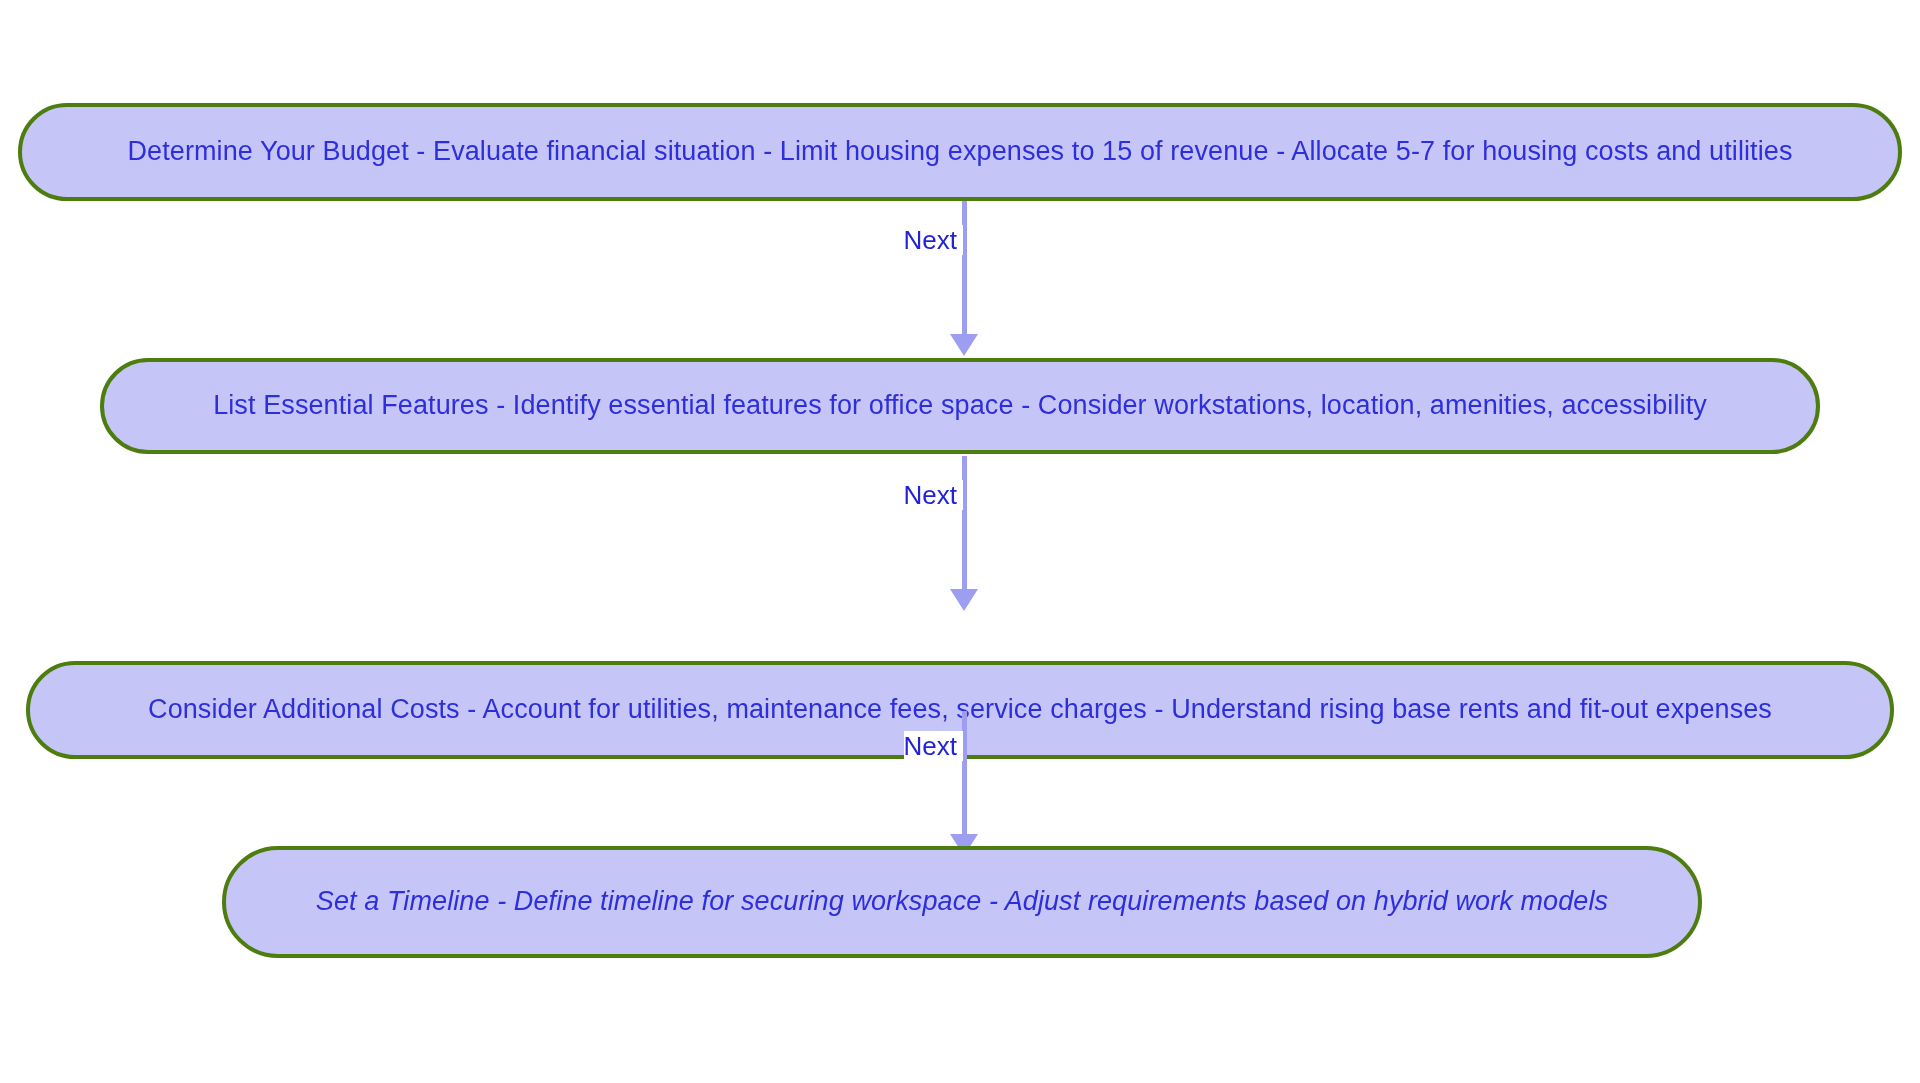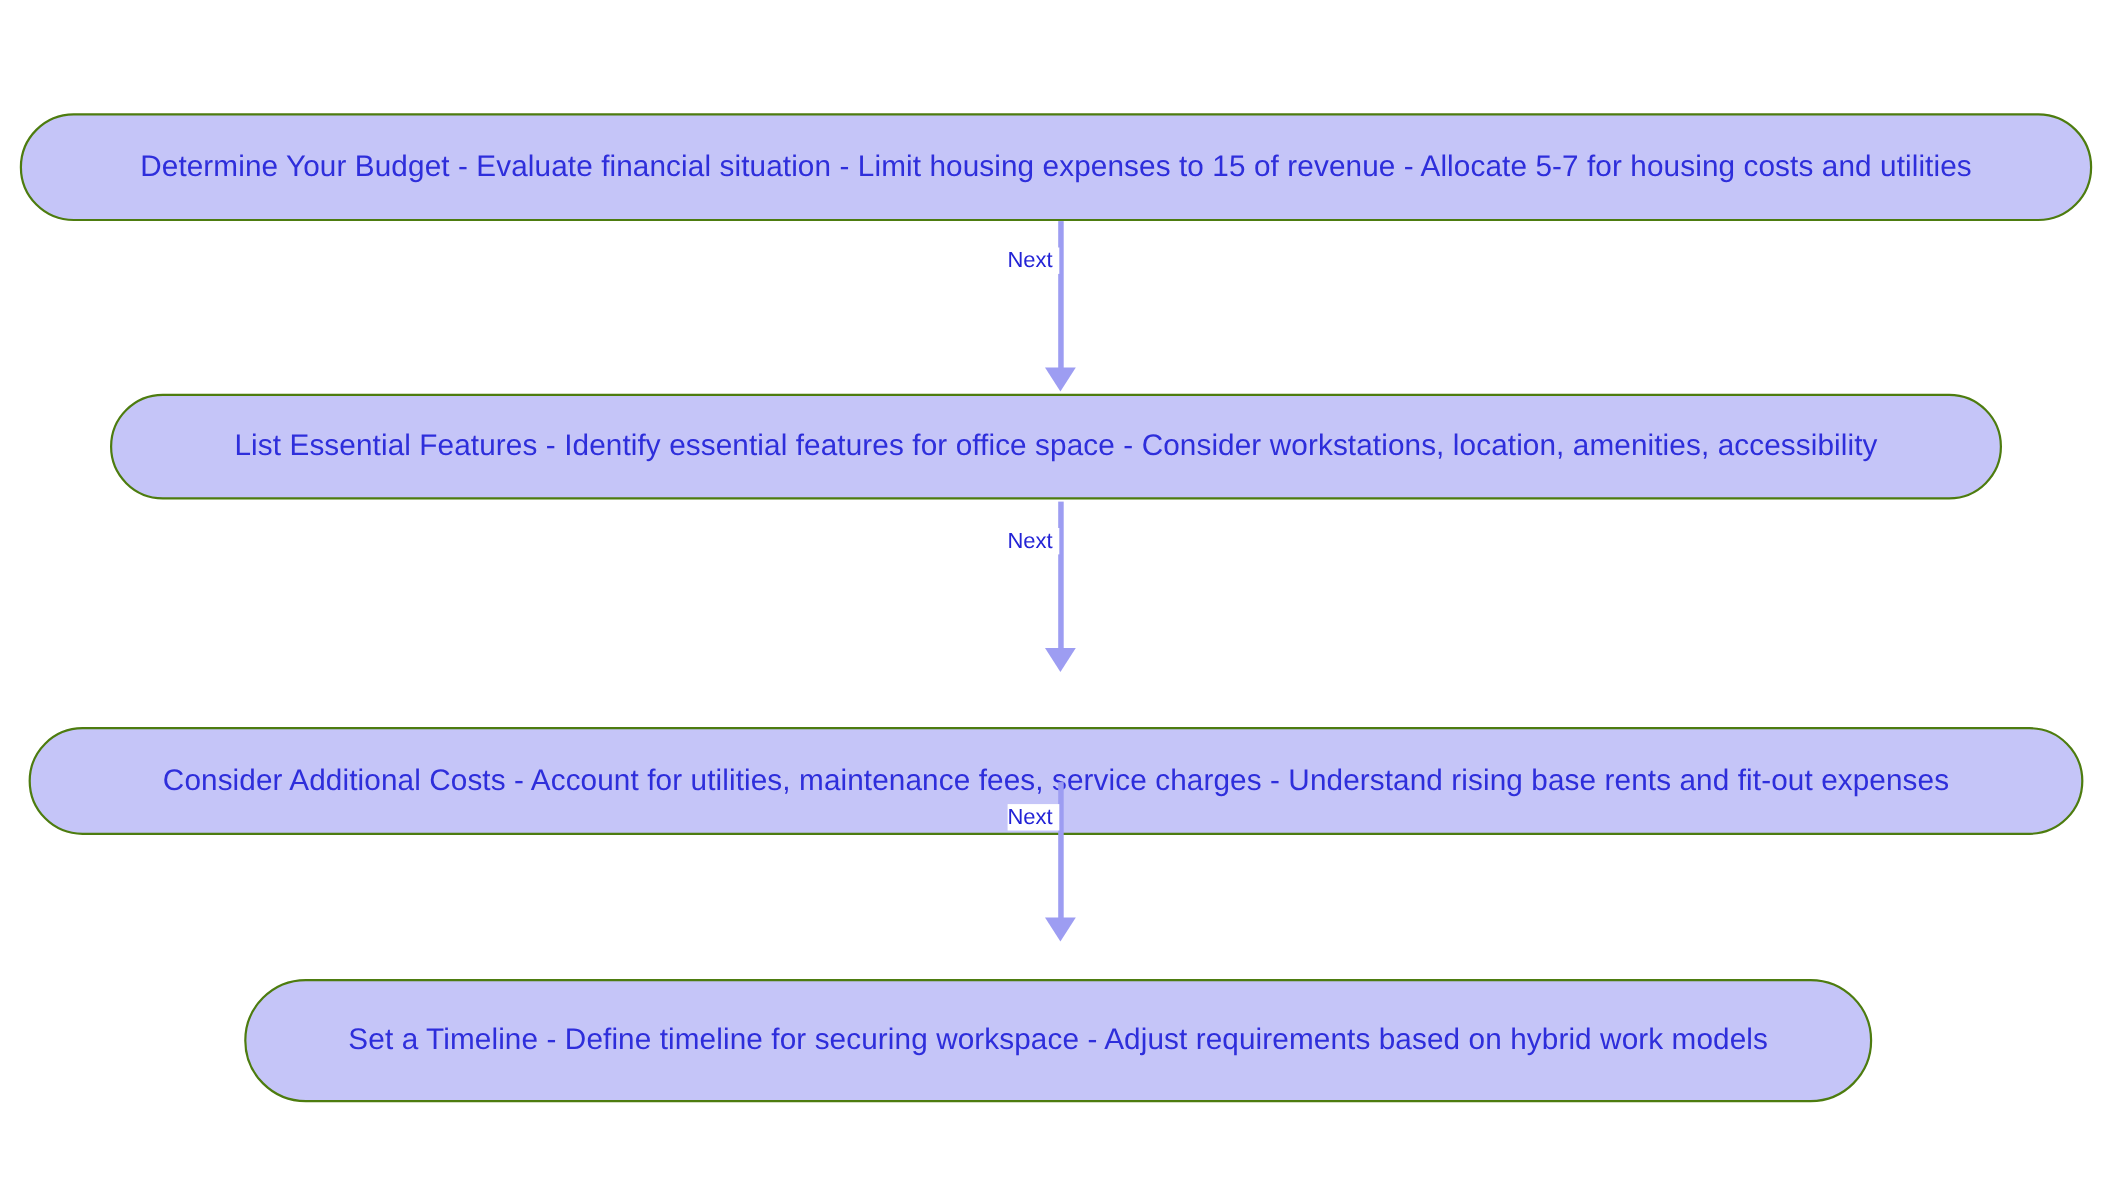--- a/index.html
+++ b/index.html
@@ -20,41 +20,41 @@
     width: 1920px;
     height: 1083px;
     background: #ffffff;
   }
 
   
   .node {
     position: absolute;
     box-sizing: border-box;
     background: #c5c5f8;
-    border: 2px solid #4d7c0f;
+    border: 4px solid #4d7c0f;
     border-radius: 999px;
     display: flex;
     align-items: center;
     justify-content: center;
     text-align: center;
     padding: 0 40px;
   }
   .node-label {
     color: #2e2edb;
     font-size: 27px;
     font-weight: 400;
     line-height: 1.25;
     letter-spacing: 0.1px;
     white-space: nowrap;
   }
 
   #node-0 { left: 18px;  top: 103px; width: 1884px; height: 98px; }
   #node-1 { left: 100px; top: 358px; width: 1720px; height: 96px; }
   #node-2 { left: 26px;  top: 613px; width: 1868px; height: 98px; margin-top: 48px; }
-  #node-3 { left: 222px; top: 890px; width: 1480px; height: 112px; }
+  #node-3 { left: 222px; top: 846px; width: 1480px; height: 112px; font-style: italic; }
 
   
   .connector {
     position: absolute;
     width: 120px;
   }
   .connector-line {
     position: absolute;
     left: 57px;
     top: 0;
@@ -67,21 +67,21 @@
     width: 0;
     height: 0;
     border-left: 14px solid transparent;
     border-right: 14px solid transparent;
     border-top: 22px solid #9d9df2;
   }
   .connector-label {
     position: absolute;
     right: 62px;
     color: #2323d6;
-    font-size: 20px;
+    font-size: 26px;
     line-height: 1;
     white-space: nowrap;
     background: #ffffff;
     padding: 2px 6px 2px 0;
     margin-left: 12px;
   }
 
   #connector-0 { left: 905px; top: 201px; height: 157px; }
   #connector-0 .connector-line  { height: 135px; }
   #connector-0 .connector-arrow { top: 133px; }

